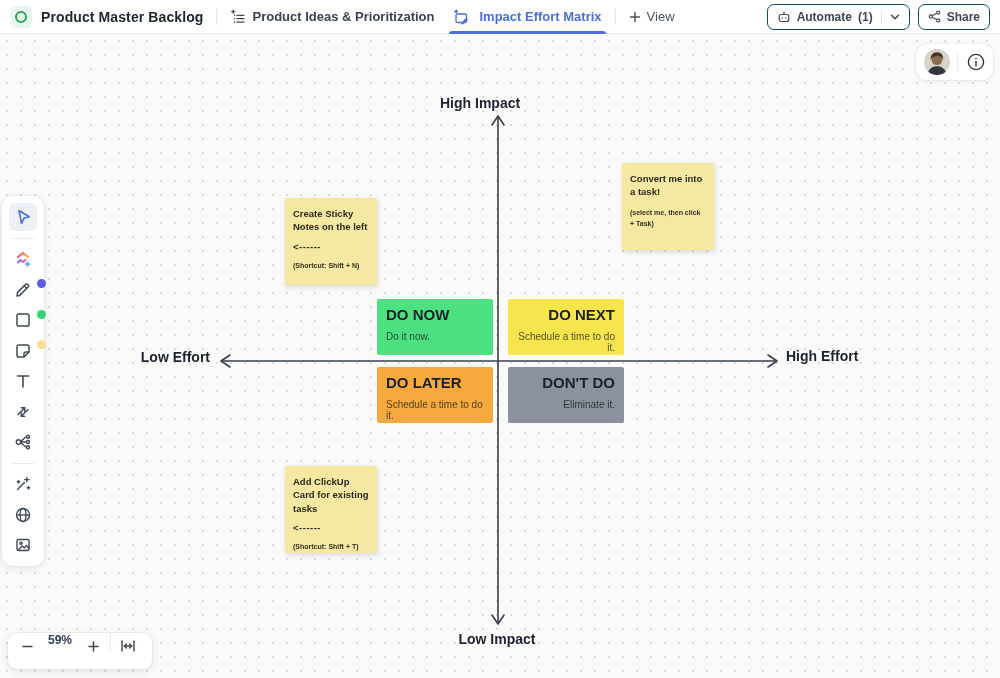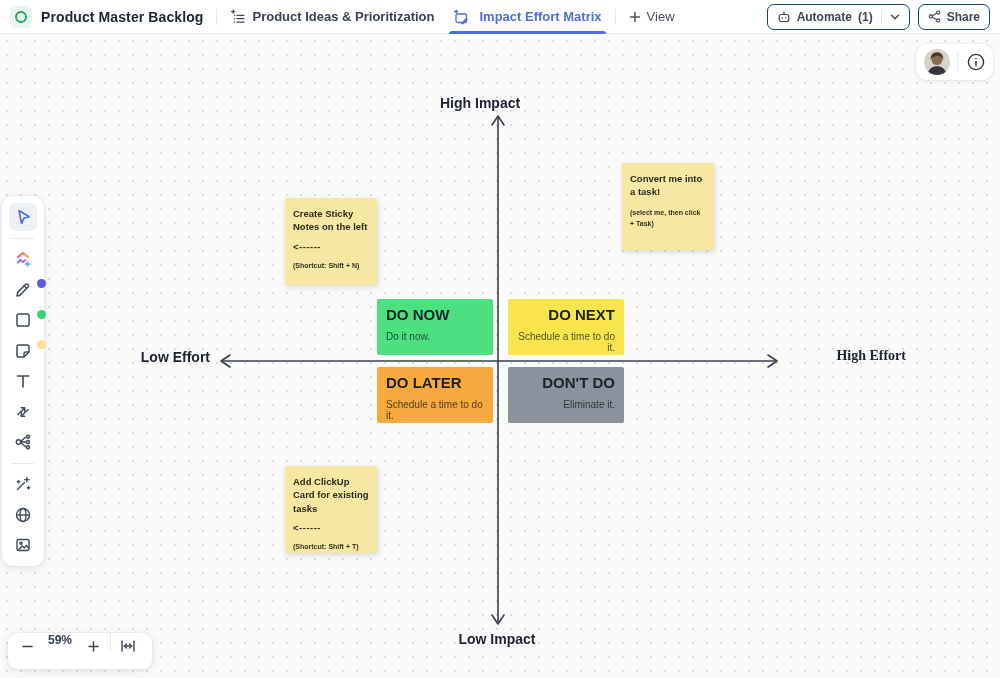--- a/index.html
+++ b/index.html
@@ -90,21 +90,21 @@
     <path d="M492 125 L498 116 L504 125"></path>
     <path d="M492 615 L498 624 L504 615"></path>
     <line x1="223" y1="361" x2="775" y2="361"></line>
     <path d="M230 355 L221 361 L230 367"></path>
     <path d="M768 355 L777 361 L768 367"></path>
   </g>
 </svg>
 <div class="axis-label" style="left:440px; top:95px; width:120px; text-align:left;">High Impact</div>
 <div class="axis-label" style="left:437px; top:631px; width:120px; text-align:center;">Low Impact</div>
 <div class="axis-label" style="left:90px; top:349px; width:120px; text-align:right;">Low Effort</div>
-<div class="axis-label" style="left:786px; top:348px; width:120px; text-align:right;font-family:Liberation Serif, serif;">High Effort</div>
+<div class="axis-label" style="left:786px; top:348px; width:120px; text-align:left;">High Effort</div>
 
 <div class="quadrant" style="left: 377px; top: 299px; background-color: rgb(77, 224, 129);">
   <div class="q-title">DO NOW</div>
   <div class="q-sub">Do it now.</div>
 </div>
 <div class="quadrant right" style="left: 508px; top: 299px; background-color: rgb(248, 229, 78);">
   <div class="q-title">DO NEXT</div>
   <div class="q-sub">Schedule a time to do it.</div>
 </div>
 <div class="quadrant" style="left: 377px; top: 367px; background-color: rgb(246, 169, 62);">

